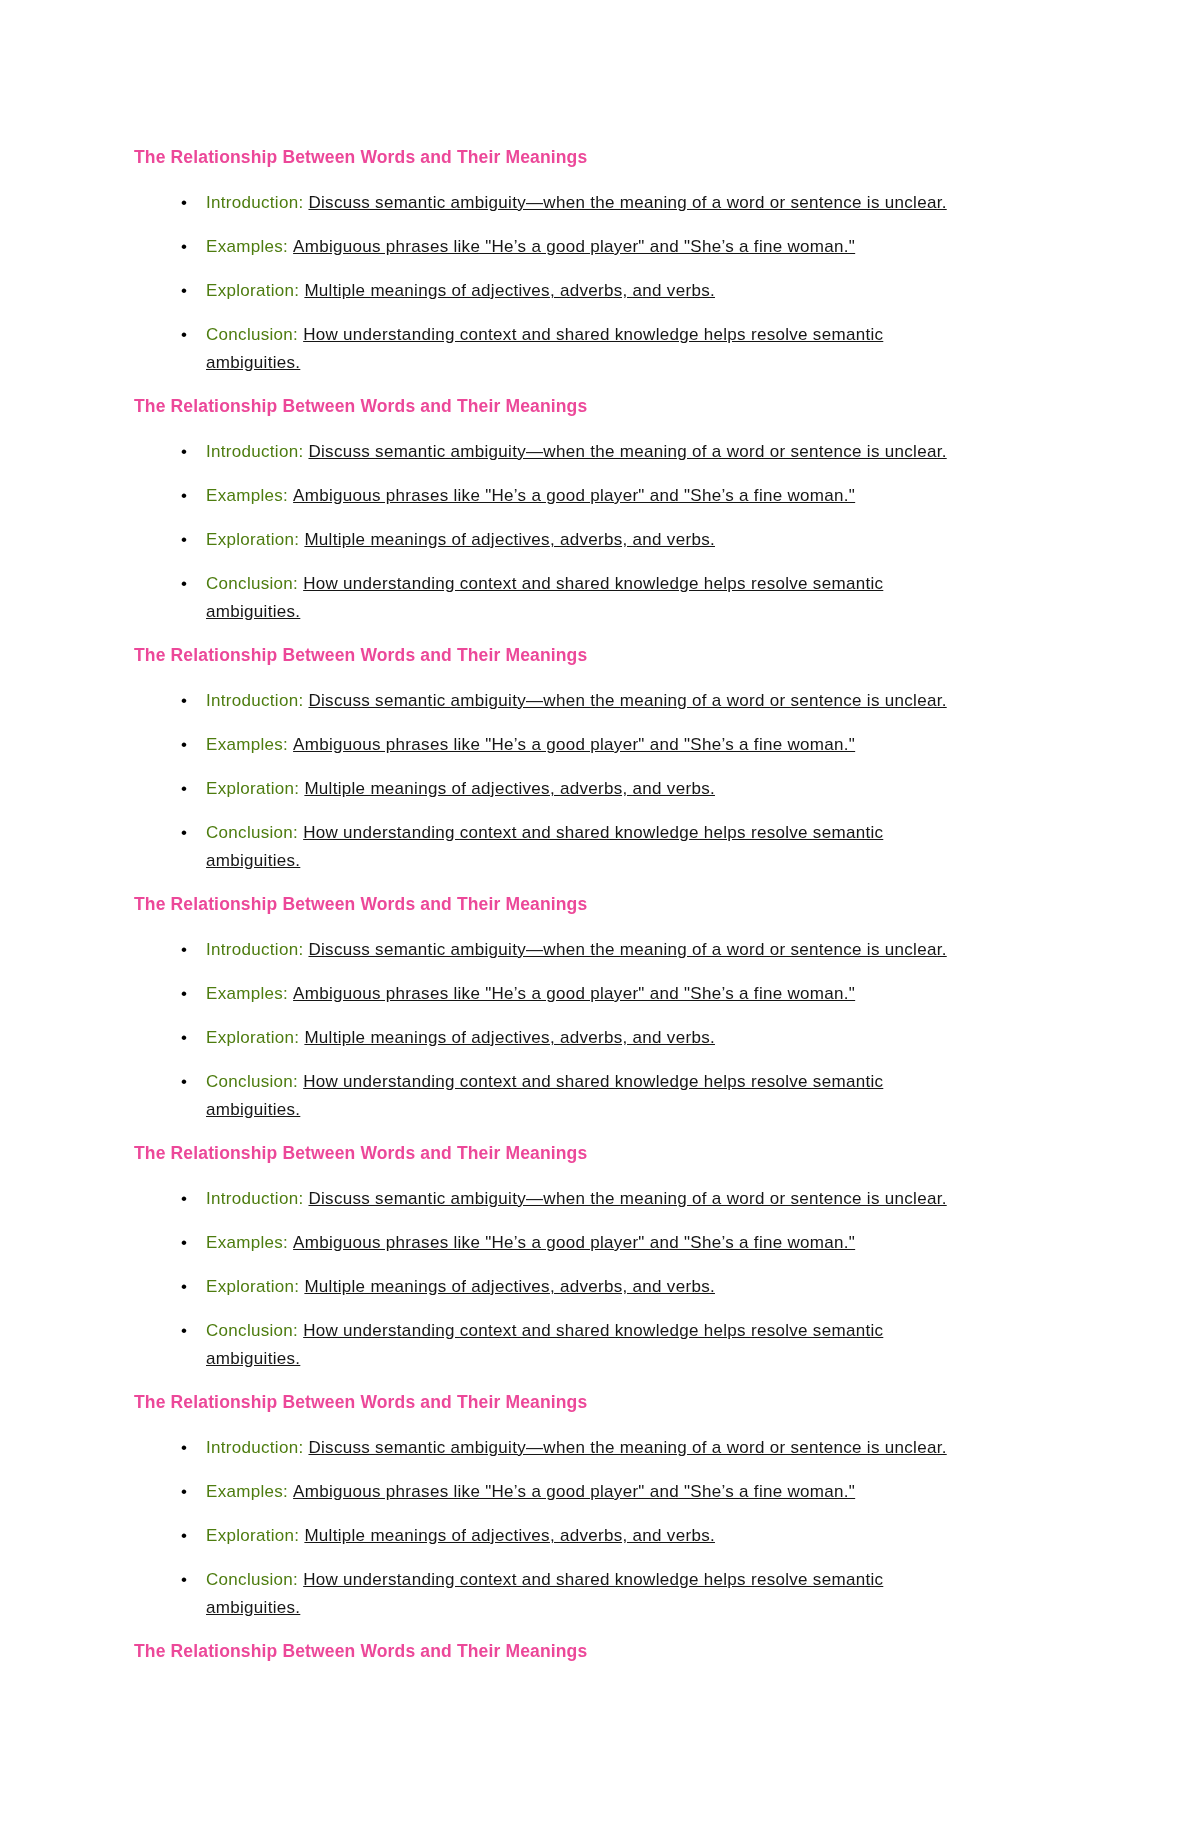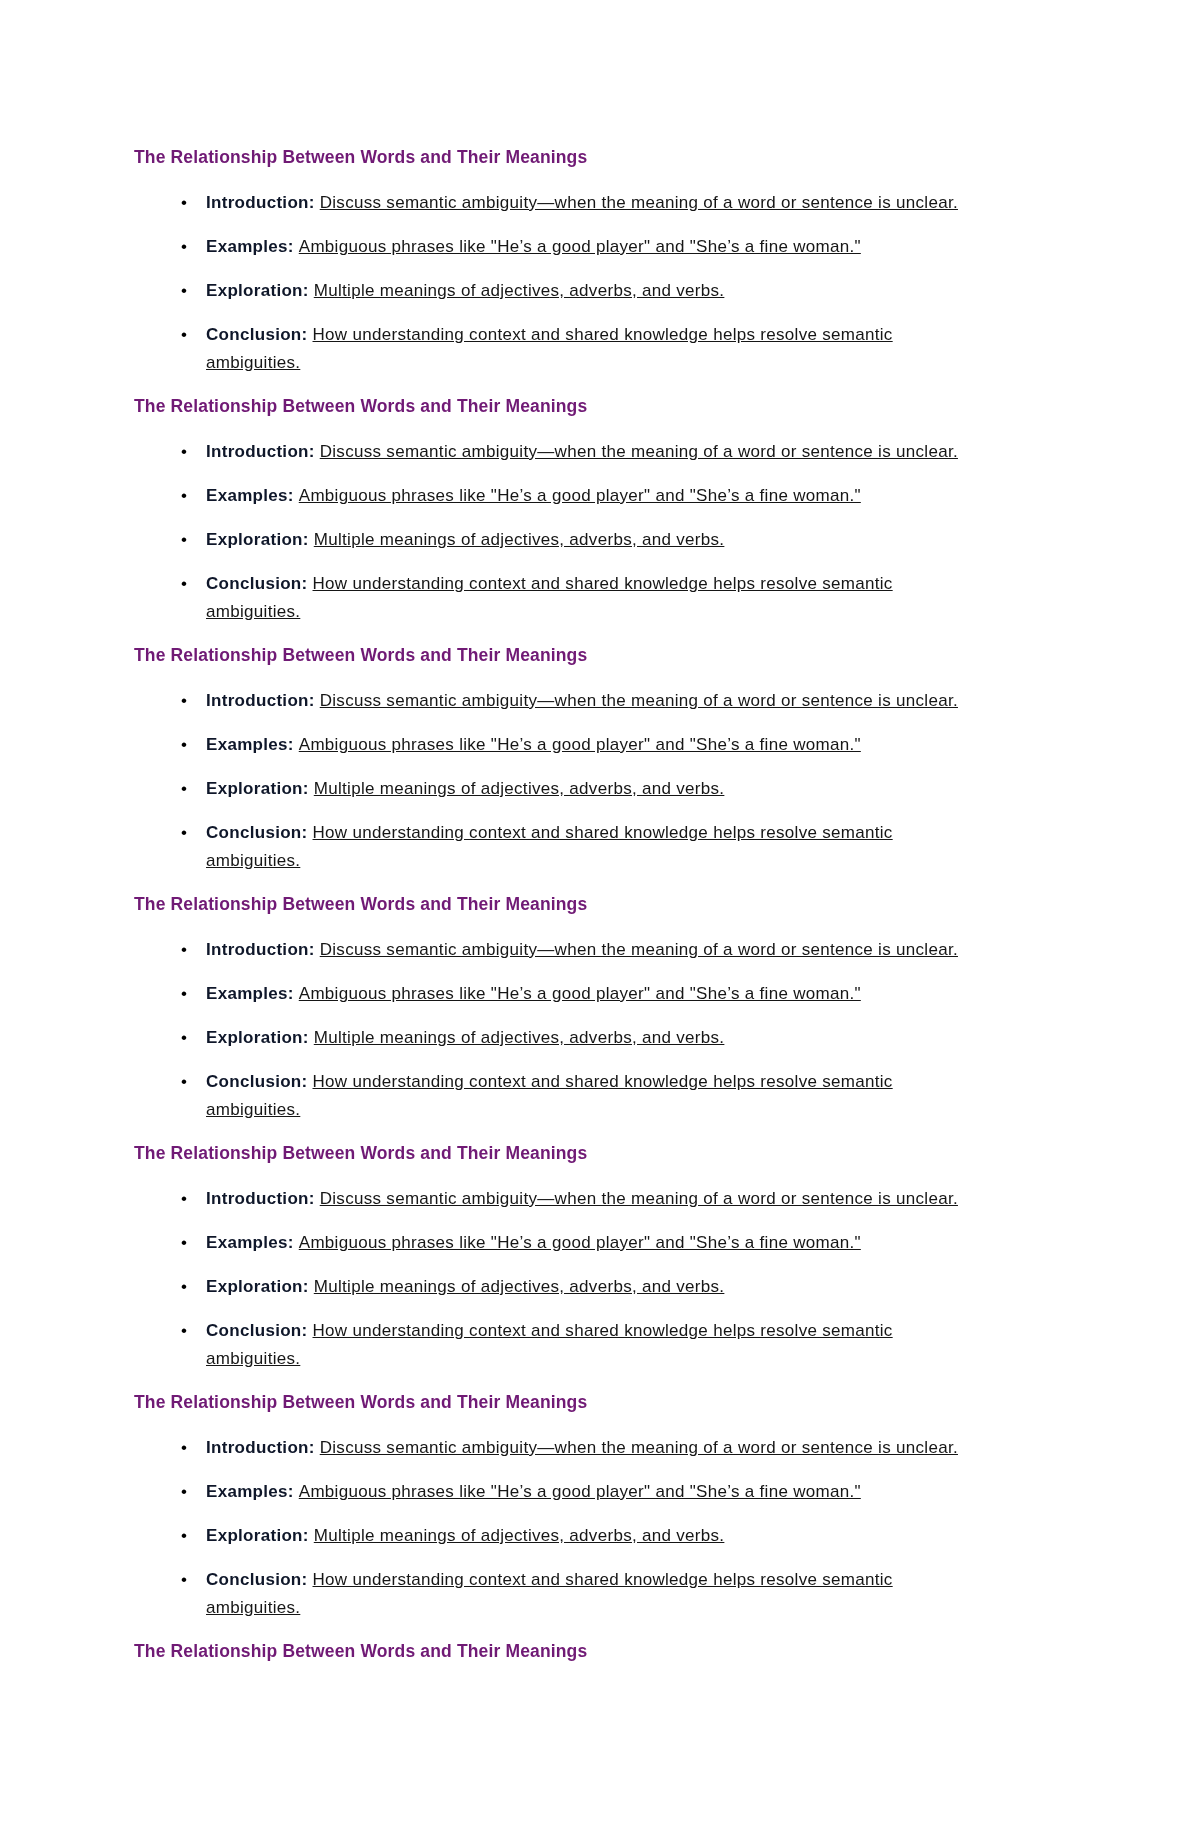--- a/index.html
+++ b/index.html
@@ -14,21 +14,21 @@
     font-family: "Liberation Sans", sans-serif;
     color: #000000;
   }
   .doc-section { margin: 0; }
   .section-heading {
     font-size: 17.5px;
     font-weight: 700;
     line-height: 22px;
     letter-spacing: 0.15px;
     margin: 0 0 21px 0;
-    color: #701a75;
+    color: #ec4899;
   }
   .bullet-list {
     list-style: none;
     margin: 0;
     padding: 0;
   }
   .bullet-item {
     position: relative;
     padding-left: 72px;
     font-size: 17px;
@@ -39,22 +39,22 @@
   }
   .bullet-item.li-wrap { margin-bottom: 18px; }
   .bullet-marker {
     position: absolute;
     left: 47px;
     top: 0;
     font-size: 17px;
     color: #000000;
   }
   .bullet-label {
-    font-weight: 700;
-    color: #0f172a;
+    font-weight: 400;
+    color: #4d7c0f;
     margin-right: 5px;
   }
   .bullet-text { white-space: pre-line; text-decoration: underline; }
 </style>
 </head>
 <body>
 
 <div class="page">
 
   <section class="doc-section">

